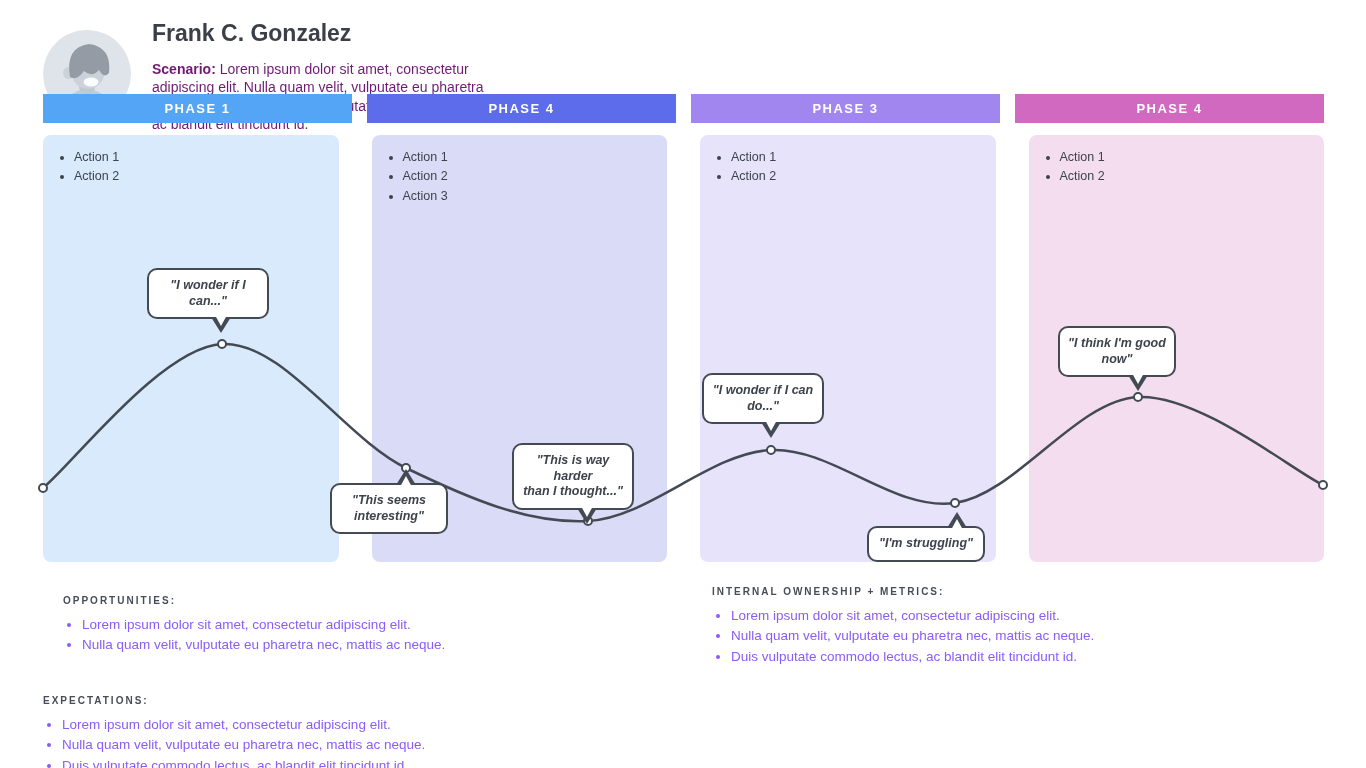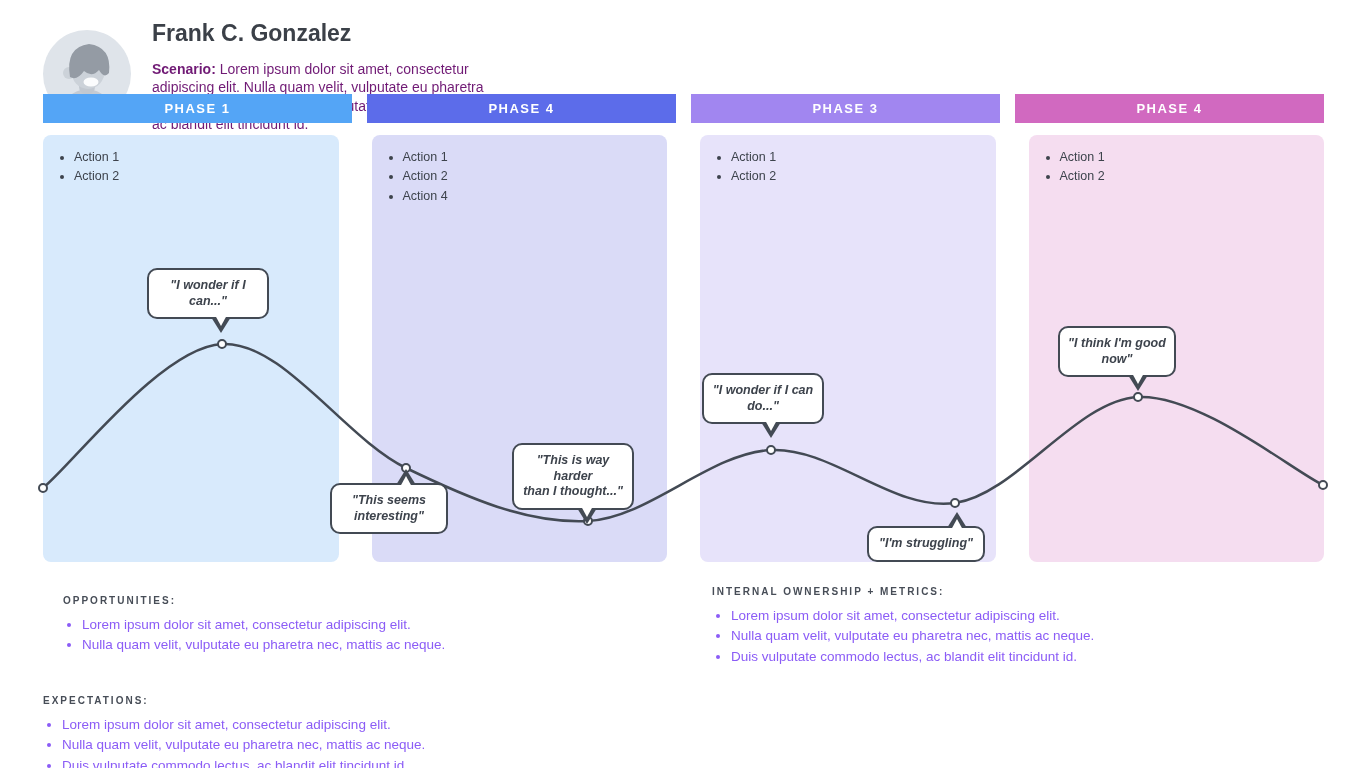--- a/index.html
+++ b/index.html
@@ -109,21 +109,21 @@
         <div class="phase-column" style="background: rgb(216, 234, 252);">
           <ul class="action-list">
             <li>Action 1</li>
             <li>Action 2</li>
           </ul>
         </div>
         <div class="phase-column" style="background: rgb(218, 219, 247);">
           <ul class="action-list">
             <li>Action 1</li>
             <li>Action 2</li>
-            <li>Action 4</li>
+            <li>Action 3</li>
           </ul>
         </div>
         <div class="phase-column" style="background: rgb(231, 227, 250);">
           <ul class="action-list">
             <li>Action 1</li>
             <li>Action 2</li>
           </ul>
         </div>
         <div class="phase-column" style="background: rgb(245, 221, 240);">
           <ul class="action-list">

